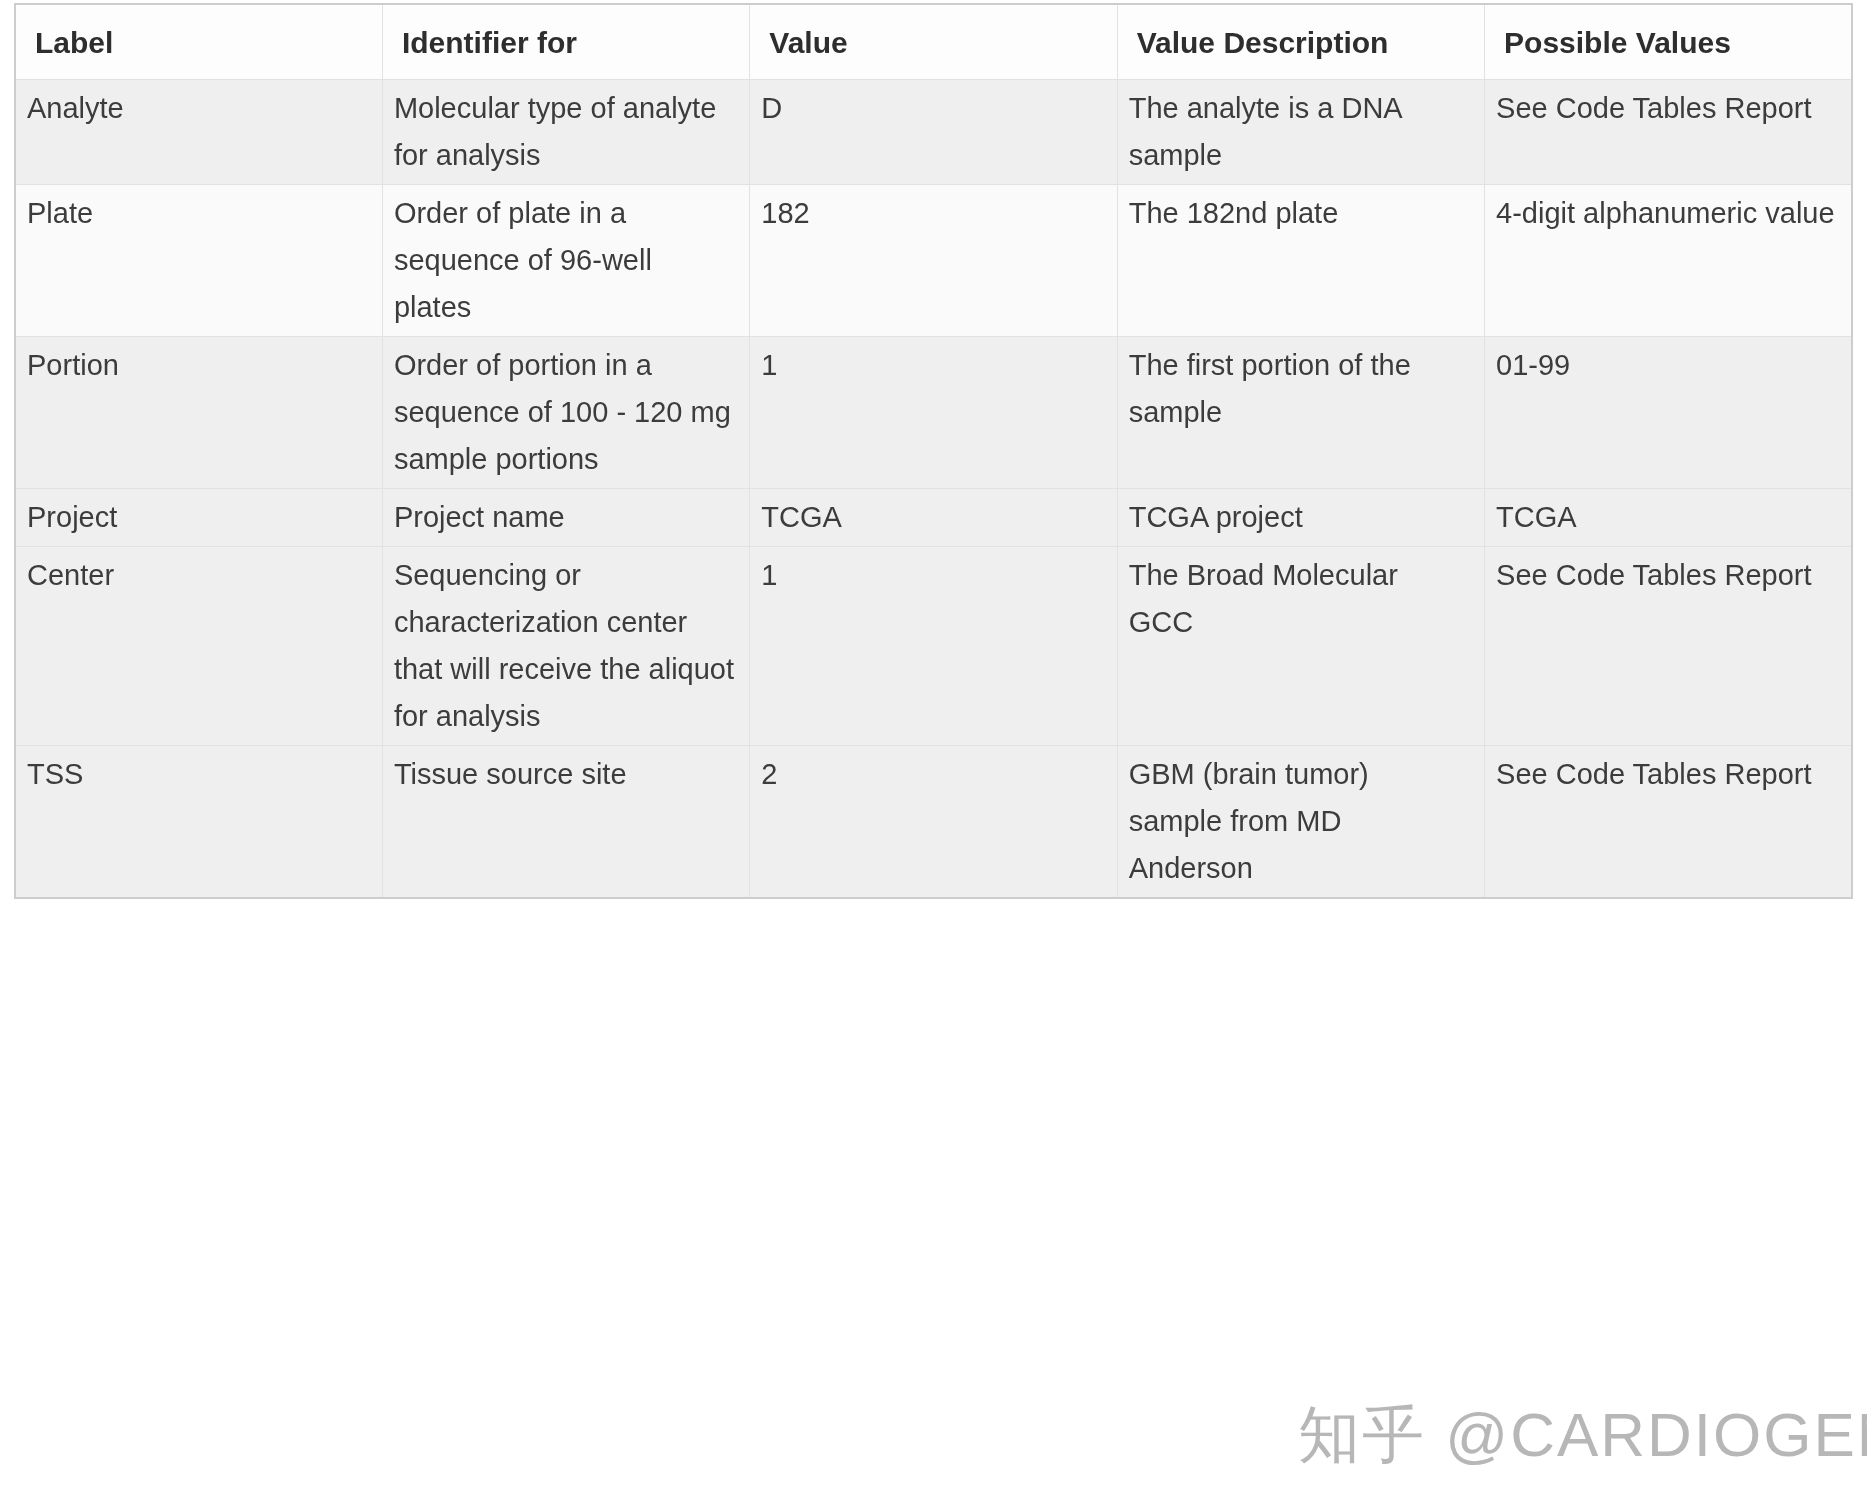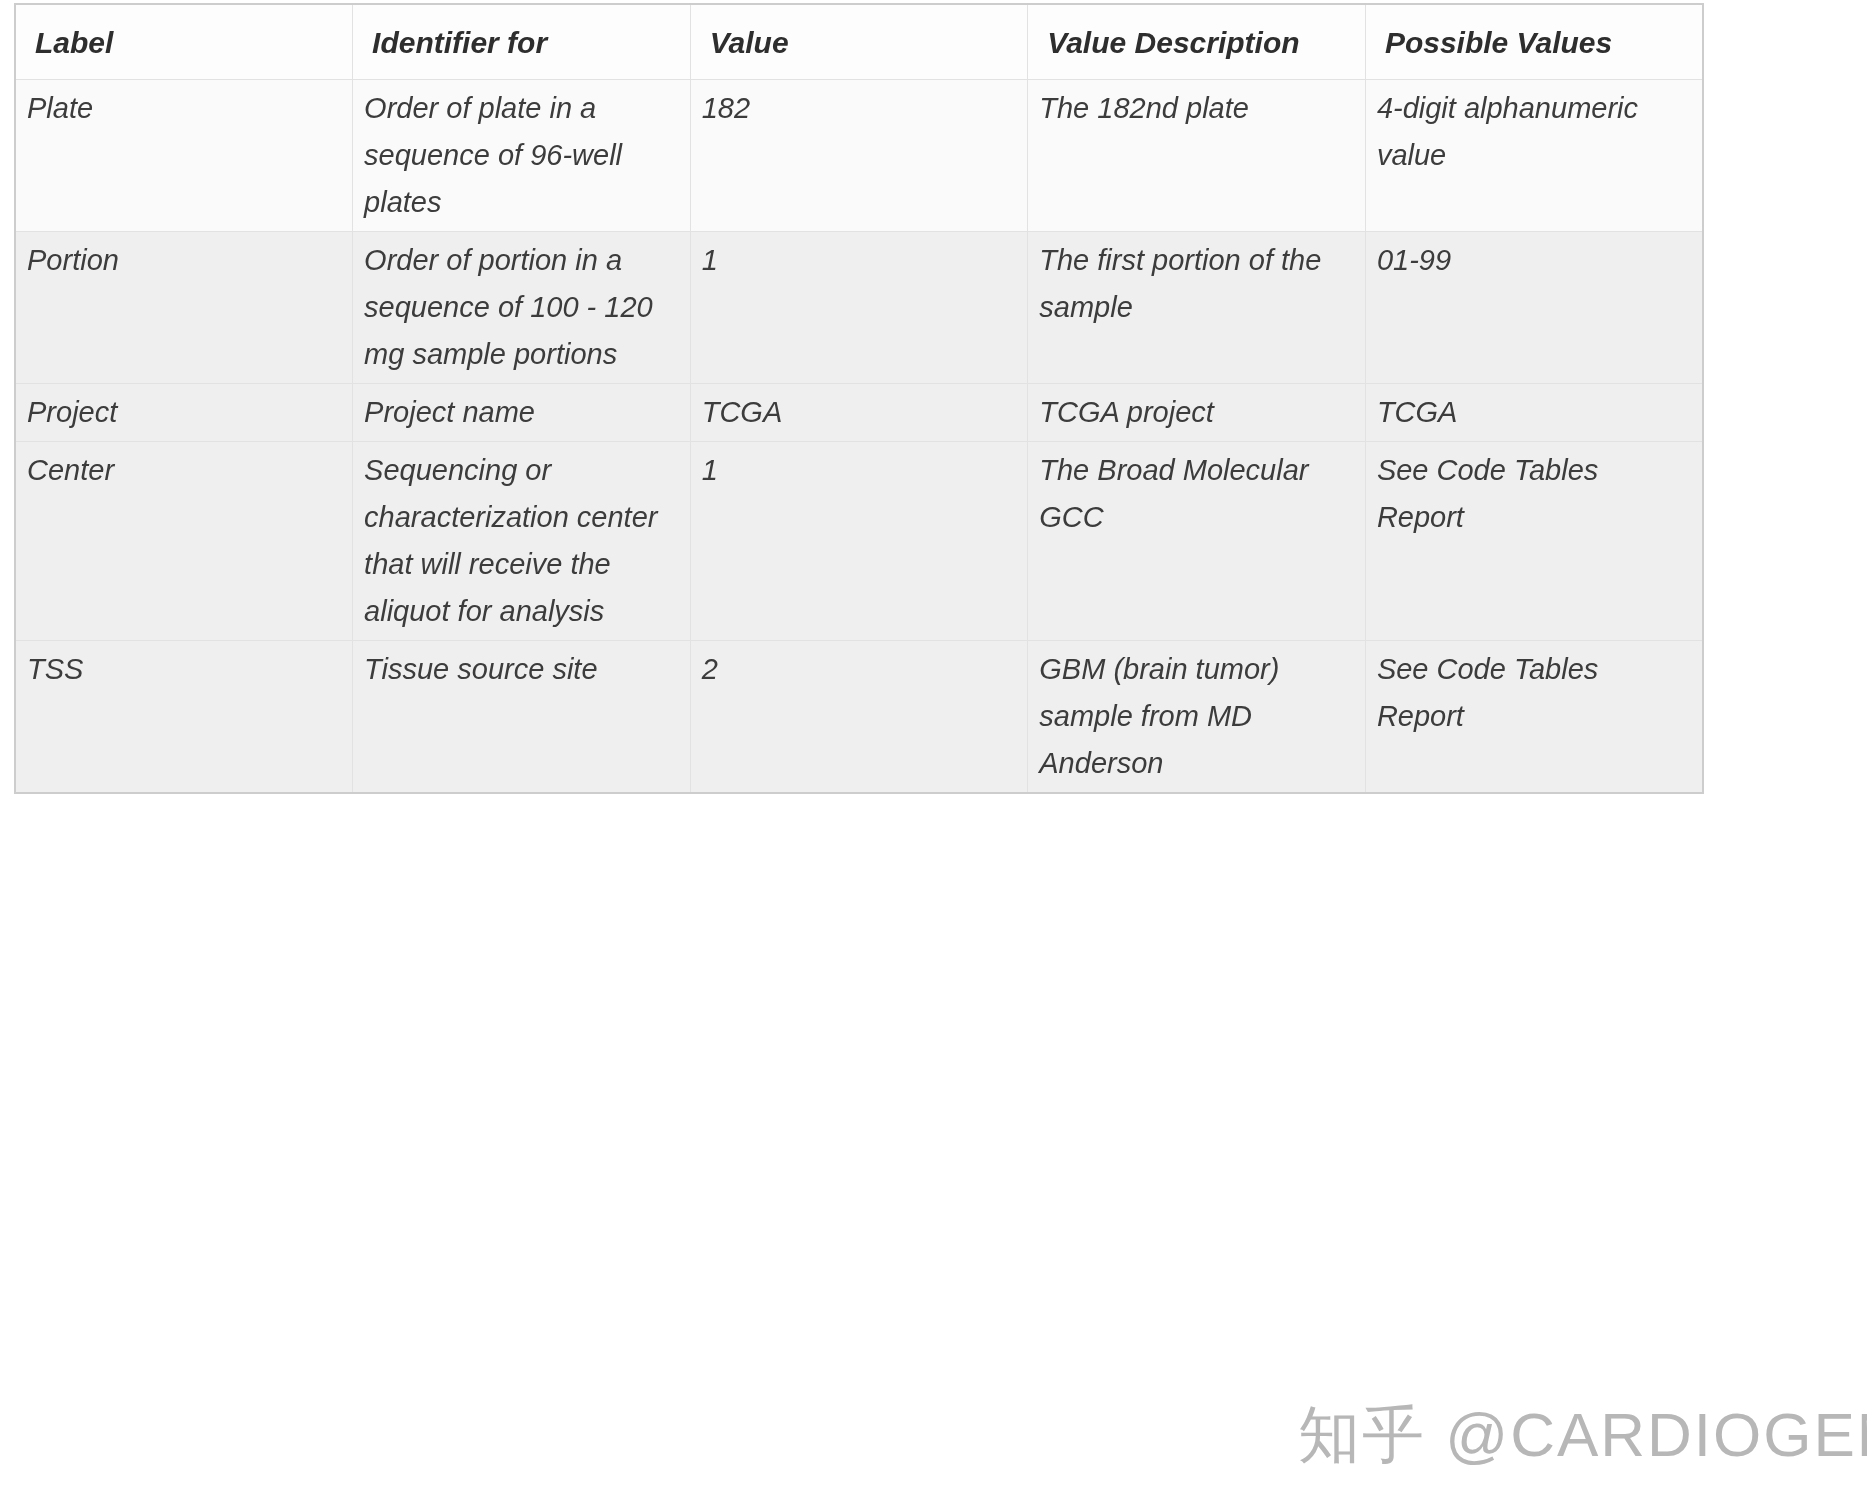--- a/index.html
+++ b/index.html
@@ -12,26 +12,25 @@
     position: relative;
     width: 1867px;
     height: 1510px;
     background: #ffffff;
     overflow: hidden;
   }
   table.data-table {
     position: absolute;
     left: 14px;
     top: 3px;
-    width: 1690px;
+    width: 1839px;
     border-collapse: collapse;
     table-layout: fixed;
     border: 2px solid #cdcdcd;
     background: #c2410c;
-    font-style: italic;
   }
   table.data-table col { width: 20%; }
   table.data-table th {
     text-align: left;
     vertical-align: top;
     font-size: 30px;
     font-weight: bold;
     line-height: 47px;
     color: #2e2e2e;
     background: #fdfdfd;
@@ -81,20 +80,27 @@
     <thead>
       <tr>
         <th>Label</th>
         <th>Identifier for</th>
         <th>Value</th>
         <th>Value Description</th>
         <th>Possible Values</th>
       </tr>
     </thead>
     <tbody>
+        <tr class="stripe-odd">
+          <td>Analyte</td>
+          <td>Molecular type of analyte for analysis</td>
+          <td>D</td>
+          <td>The analyte is a DNA sample</td>
+          <td>See Code Tables Report</td>
+        </tr>
         <tr class="stripe-even">
           <td>Plate</td>
           <td>Order of plate in a sequence of 96-well plates</td>
           <td>182</td>
           <td>The 182nd plate</td>
           <td>4-digit alphanumeric value</td>
         </tr>
         <tr class="stripe-odd">
           <td>Portion</td>
           <td>Order of portion in a sequence of 100 - 120 mg sample portions</td>

